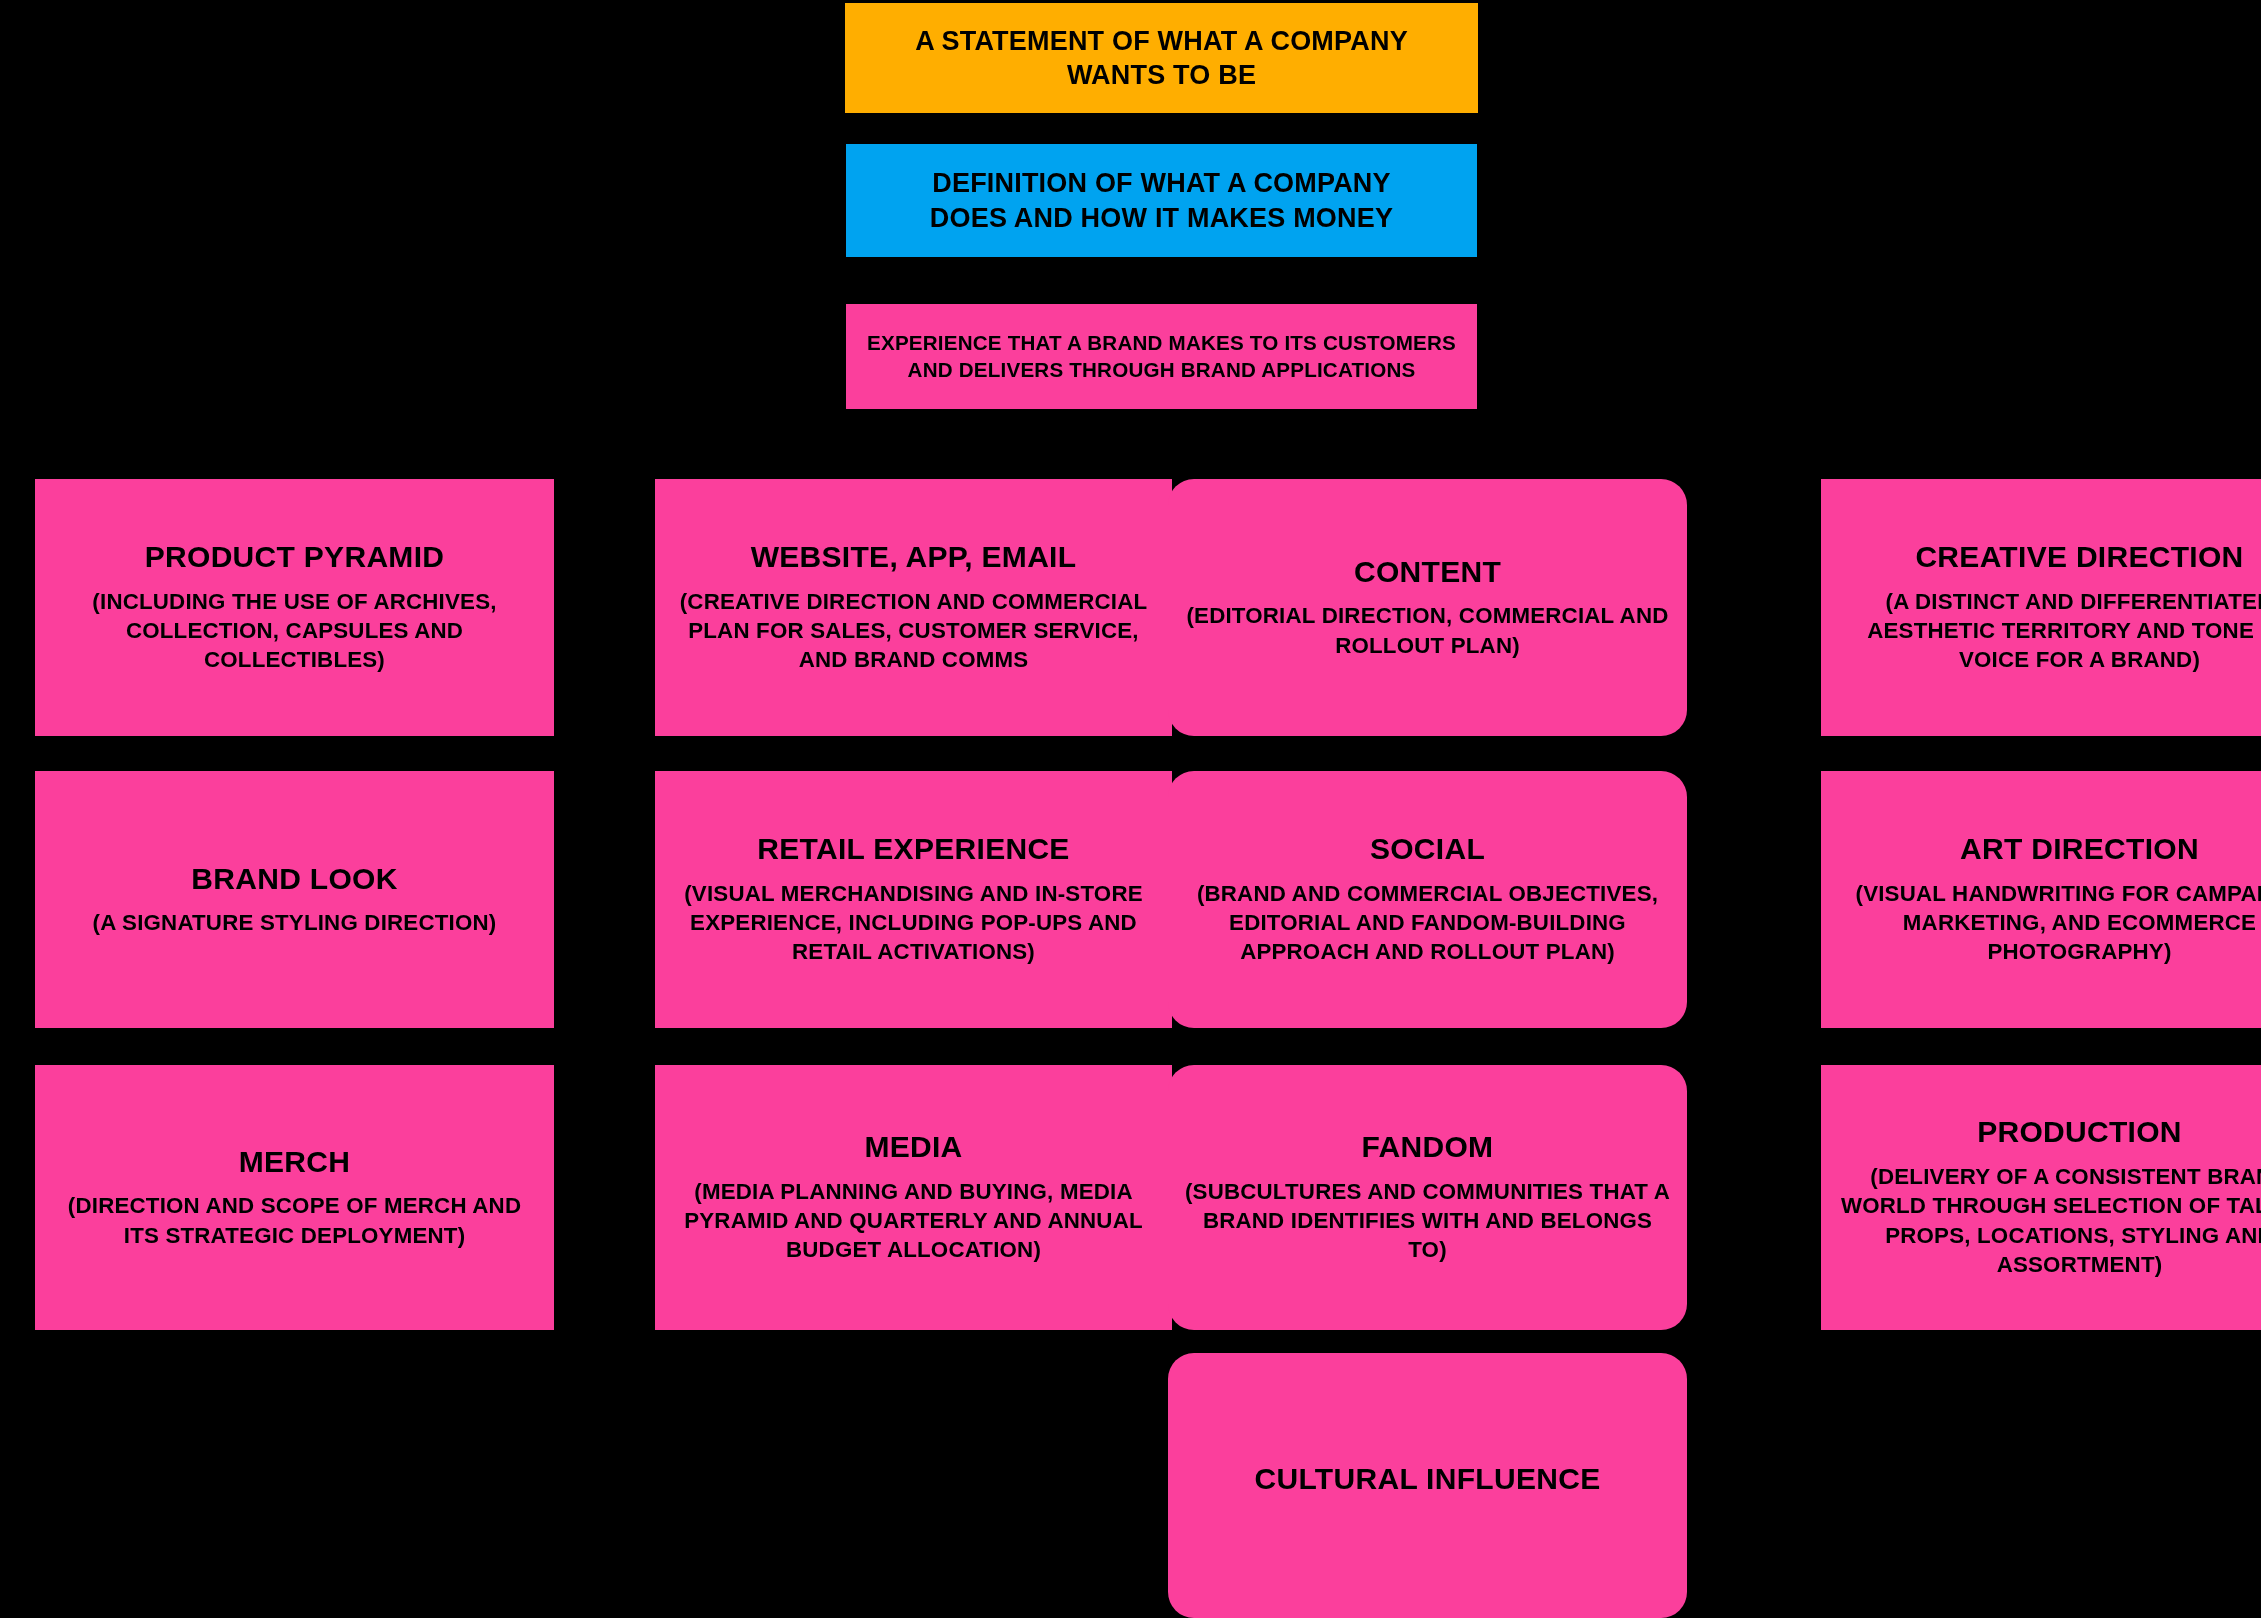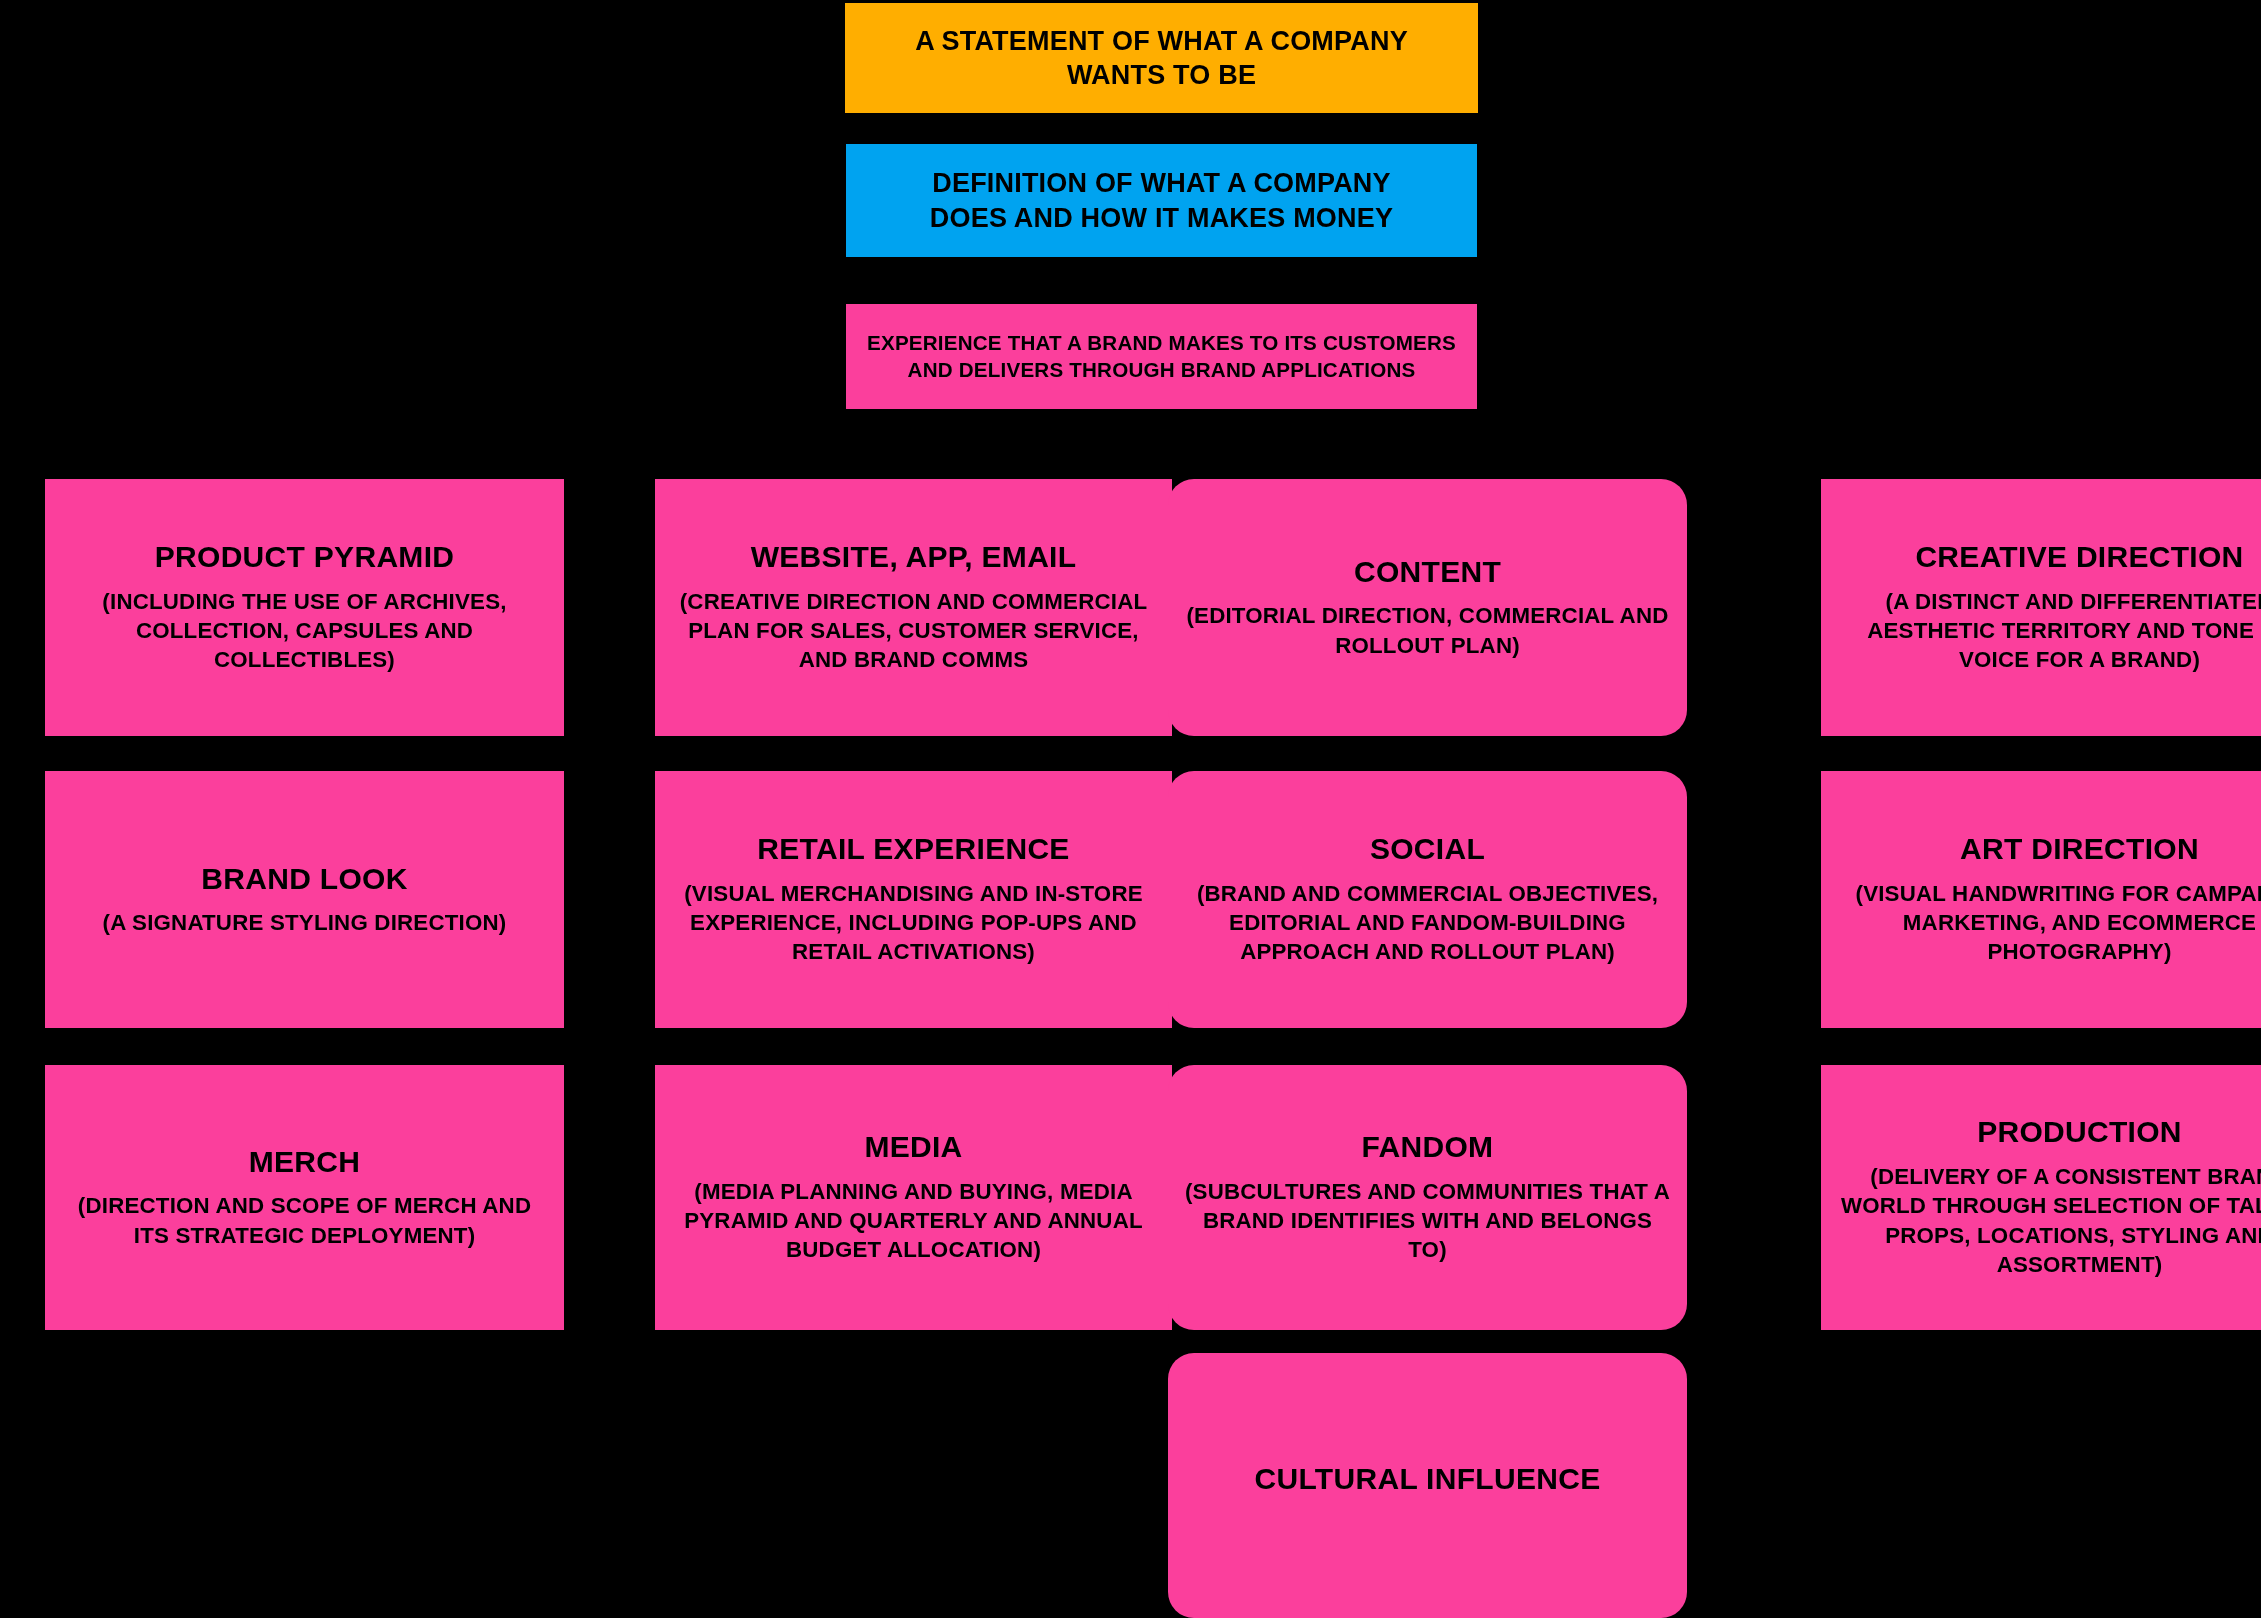--- a/index.html
+++ b/index.html
@@ -52,21 +52,21 @@
   }
   .card .sub{
     font-size:22.3px;
     font-weight:bold;
     letter-spacing:0.2px;
     line-height:1.32;
     max-width:100%;
   }
 
   
-  .c1{left:45px;width:519px;}
+  .c1{left:35px;width:519px;}
   .c2{left:607px;width:517px;margin-left:48px;}
   .c3{left:1168px;width:519px;border-radius:26px;}
   .c4{left:1821px;width:517px;}
 
   
   .r1{top:479px;height:257px;}
   .r2{top:771px;height:257px;}
   .r3{top:1065px;height:265px;}
   .r4{top:1353px;height:265px;}
 </style>

